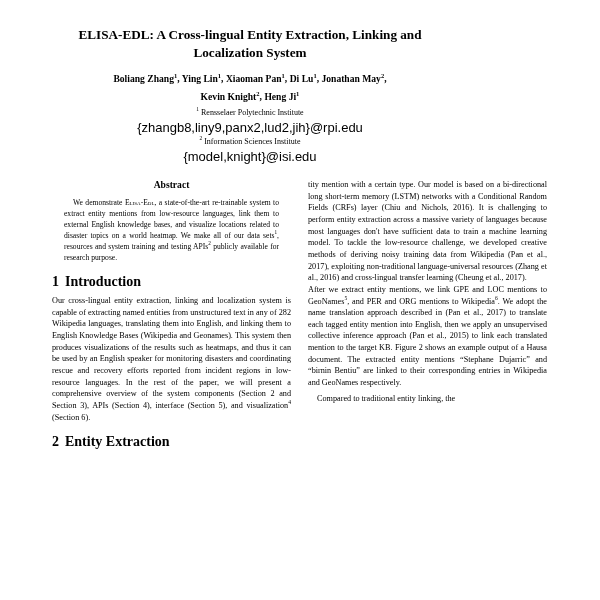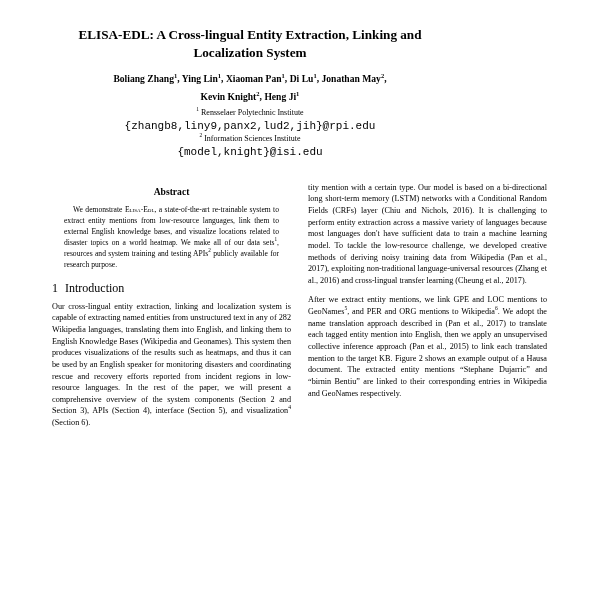--- a/index.html
+++ b/index.html
@@ -34,72 +34,71 @@
     text-align: center;
     line-height: 1.5;
     margin: 0 0 4px 0;
   }
   .affil {
     font-size: 8px;
     text-align: center;
     line-height: 1.35;
   }
   .mono {
-    font-family: Liberation Mono, monospace;
-    font-size: 11px;
+    font-family: Liberation Sans, sans-serif;
+    font-size: 13px;
   }
   sup {
     font-size: 0.68em;
     vertical-align: super;
     line-height: 0;
   }
   .columns {
     display: flex;
     gap: 17px;
     margin-top: 14px;
   }
   .col {
     width: 239px;
     flex: 0 0 239px;
   }
   .abstract-head {
     font-size: 9.6px;
     font-weight: bold;
     text-align: center;
-    margin: 12px 0 7px 0;
+    margin: 0 0 7px 0;
   }
   .abstract-body {
     font-size: 7.6px;
     line-height: 1.45;
     text-align: justify;
     padding: 0 12px;
     text-indent: 9px;
   }
   .sec-head {
-    font-size: 12px;
-    font-weight: normal;
+    font-size: 14px;
+    font-weight: bold;
     margin: 11px 0 5px 0;
   }
   .sec-head .num {
     display: inline-block;
     min-width: 13px;
   }
   p.body {
     font-size: 8.2px;
     line-height: 1.42;
     text-align: justify;
     margin: 0;
     text-indent: 9px;
   }
   p.body.first {
     text-indent: 0;
   }
   .col-right p.body {
     margin-bottom: 0;
-    margin-top: 8px;
   }
   .ital {
   }
   .sc {
     font-variant: small-caps;
   }
   .spacer-sm { height: 4px; }
 </style>
 </head>
 <body>
@@ -132,30 +131,34 @@
         locations related to disaster topics on a world
         heatmap. We make all of our data sets<sup>1</sup>, resources and system training and testing APIs<sup>2</sup>
         publicly available for research purpose.
       </div>
 
       <div class="sec-head">
         <span class="num">1</span><span>Introduction</span>
       </div>
       <p class="body first">Our cross-lingual entity extraction, linking and localization system is capable of extracting named entities from unstructured text in any of 282 Wikipedia languages, translating them into English, and linking them to English Knowledge Bases (Wikipedia and Geonames). This system then produces visualizations of the results such as heatmaps, and thus it can be used by an English speaker for monitoring disasters and coordinating rescue and recovery efforts reported from incident regions in low-resource languages. In the rest of the paper, we will present a comprehensive overview of the system components (Section 2 and Section 3), APIs (Section 4), interface (Section 5), and visualization<sup>4</sup> (Section 6).</p>
 
+      <div class="sec-head">
+        <span class="num">2</span><span>Entity Extraction</span>
+      </div>
 
     </div>
 
     <div class="col col-right">
 
       <p class="body first">tity mention with a certain type. Our model is based on a bi-directional long short-term memory (LSTM) networks with a Conditional Random Fields (CRFs) layer (Chiu and Nichols, 2016). It is challenging to perform entity extraction across a massive variety of languages because most languages don't have sufficient data to train a machine learning model. To tackle the low-resource challenge, we developed creative methods of deriving noisy training data from Wikipedia (Pan et al., 2017), exploiting non-traditional language-universal resources (Zhang et al., 2016) and cross-lingual transfer learning (Cheung et al., 2017).</p>
 
 
       <p class="body first">After we extract entity mentions, we link GPE and LOC mentions to GeoNames<sup>5</sup>, and PER and ORG mentions to Wikipedia<sup>6</sup>. We adopt the name translation approach described in (Pan et al., 2017) to translate each tagged entity mention into English, then we apply an unsupervised collective inference approach (Pan et al., 2015) to link each translated mention to the target KB. Figure 2 shows an example output of a Hausa document. The extracted entity mentions <span class="ital">“Stephane Dujarric”</span> and <span class="ital">“birnin Bentiu”</span> are linked to their corresponding entries in Wikipedia and GeoNames respectively.</p>
 
       <div class="spacer-sm"></div>
 
+      <p class="body">Compared to traditional entity linking, the</p>
 
     </div>
 
   </div>
 
 </div>
 
 </body></html>

